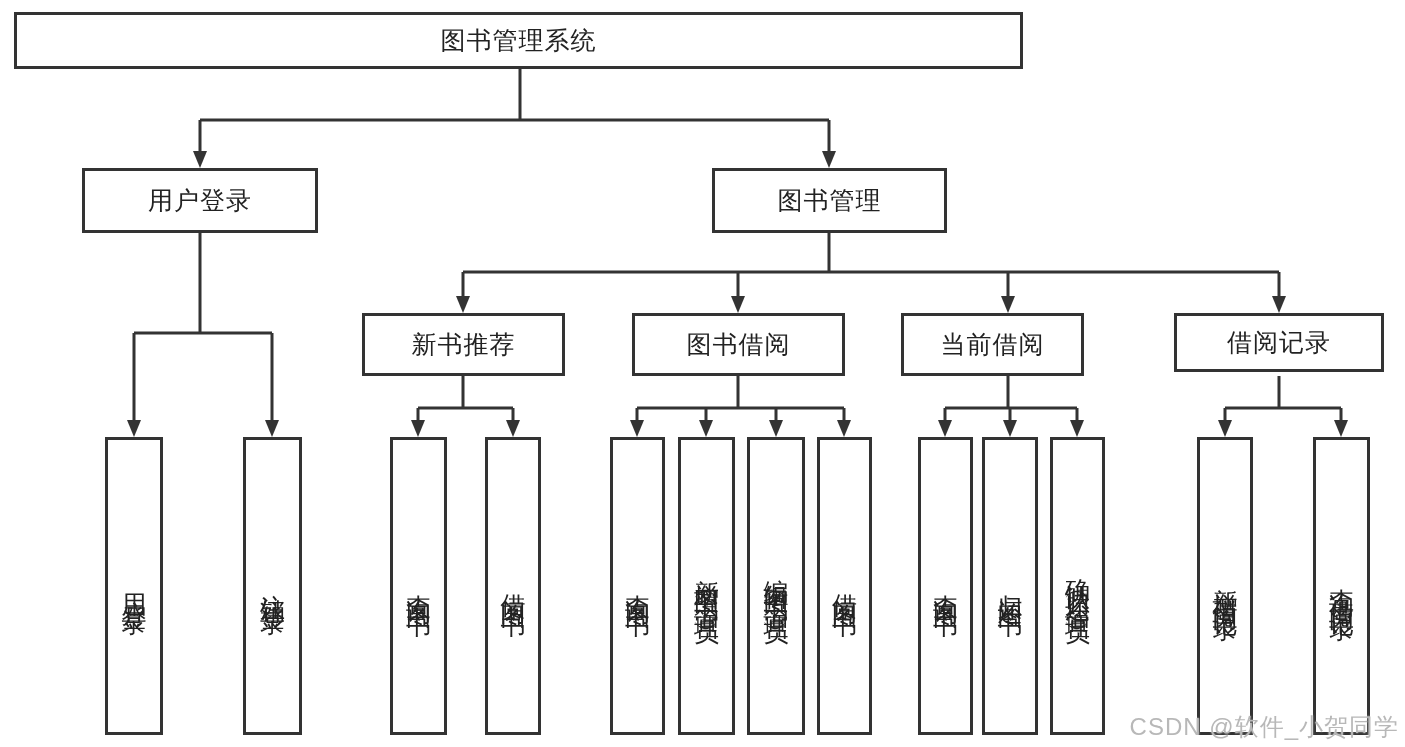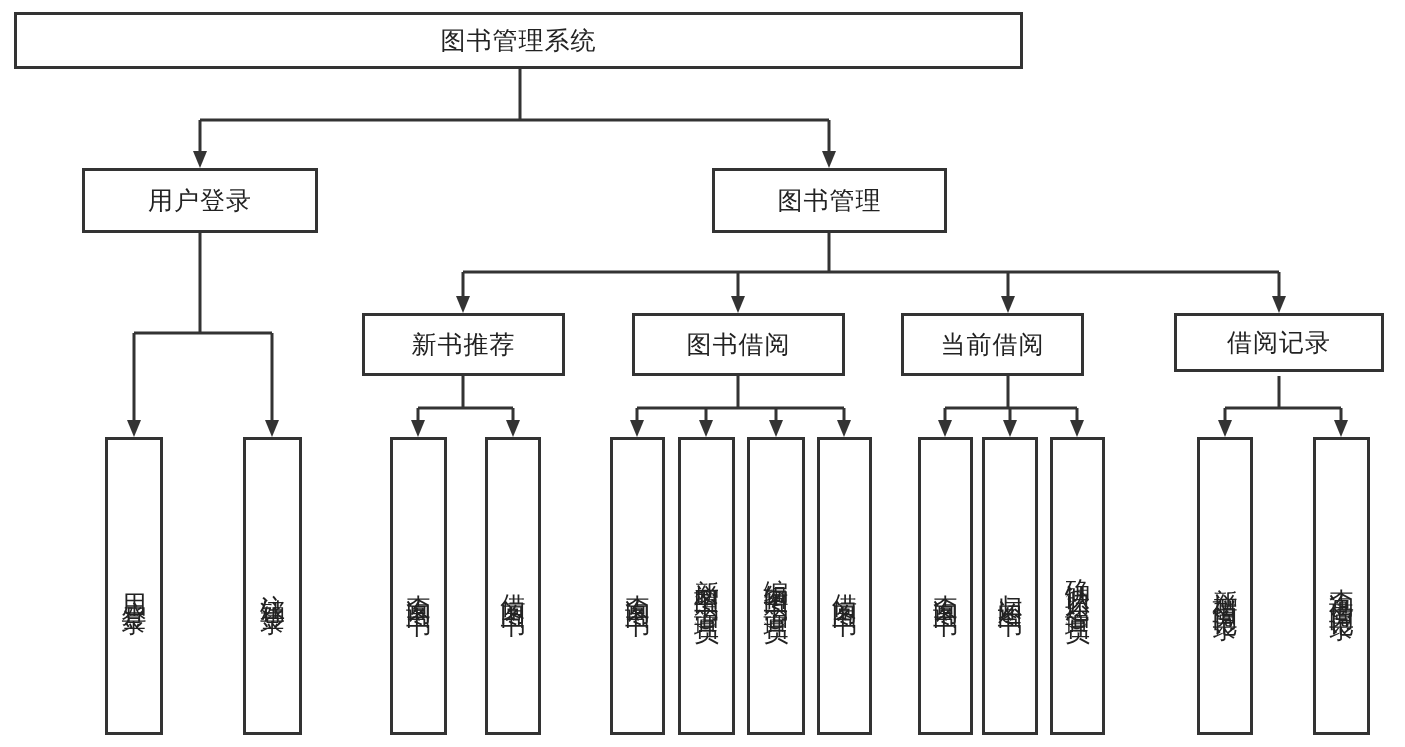--- a/index.html
+++ b/index.html
@@ -174,14 +174,15 @@
     <span class="vtext">确认归还（管理员）</span>
   </div>
 
   <div class="node leaf" style="left:1197px;top:437px;width:56px;height:298px">
     <span class="vtext">新增借阅记录</span>
   </div>
   <div class="node leaf" style="left:1313px;top:437px;width:57px;height:298px">
     <span class="vtext">查询借阅记录</span>
   </div>
 
+  <div class="watermark">CSDN @软件_小贺同学</div>
 
 </div>
 
 </body></html>

